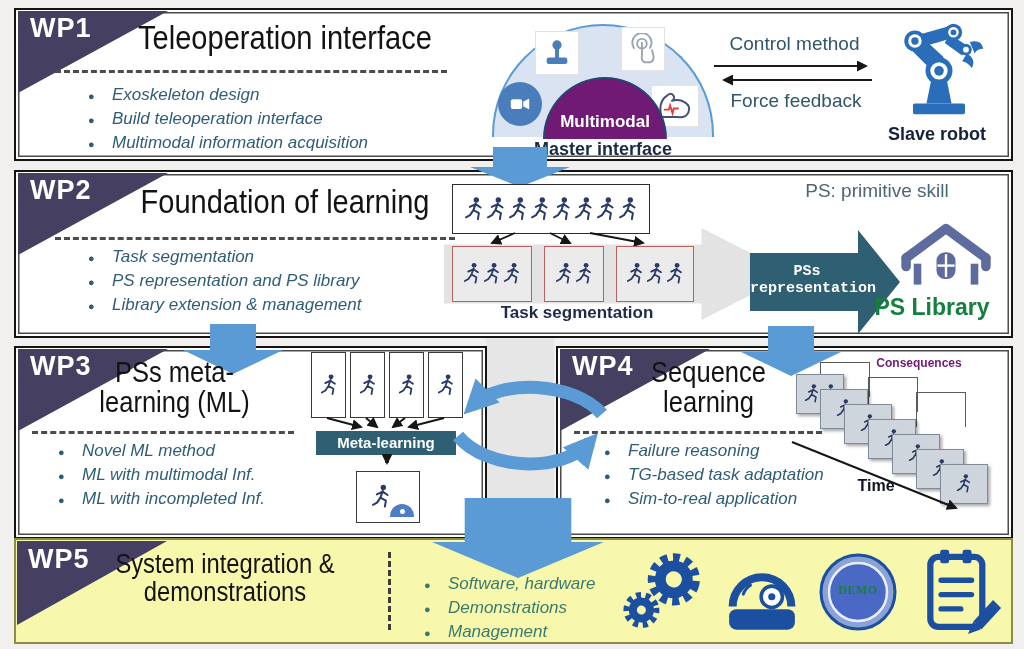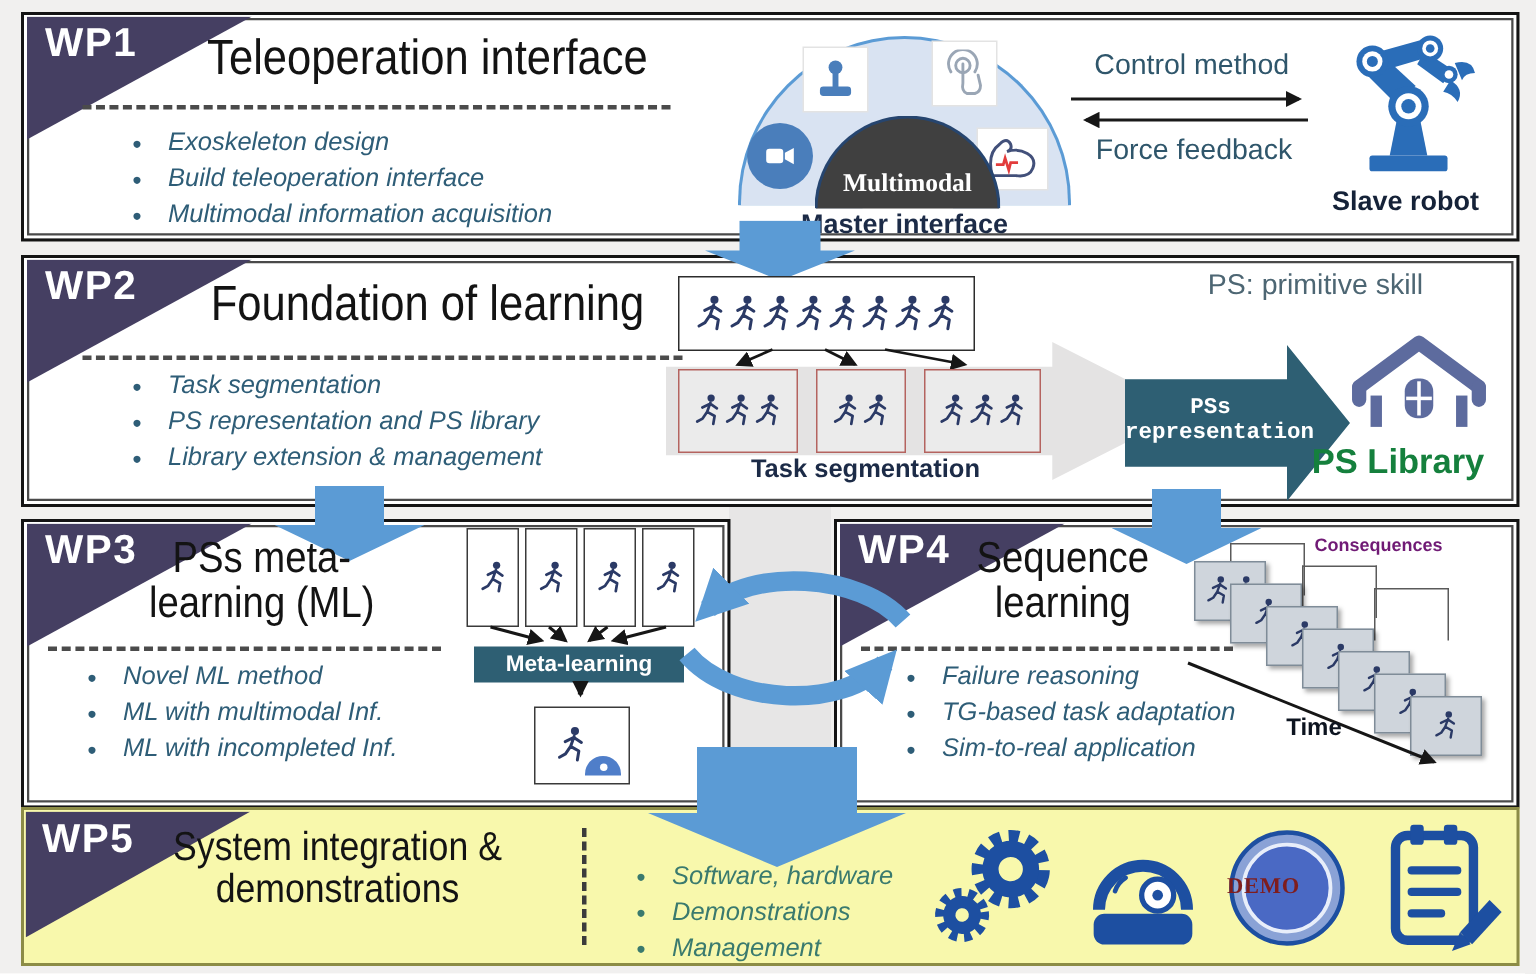--- a/index.html
+++ b/index.html
@@ -25,22 +25,22 @@
   
   .barrow{position:absolute;background:#5b9bd5;z-index:2;}
   .bw1{clip-path:polygon(23% 0,77% 0,77% 50%,100% 50%,50% 100%,0 50%,23% 50%);}
   .bw2{clip-path:polygon(27% 0,73% 0,73% 52%,100% 52%,50% 100%,0 52%,27% 52%);}
   .bw4{clip-path:polygon(19% 0,81% 0,81% 55%,100% 55%,50% 100%,0 55%,19% 55%);}
   .grayband{position:absolute;background:#e7e6e6;z-index:0;}
   
   .master{position:absolute;z-index:2;}
   .halfOuter{position:absolute;inset:0;background:#d9e3f2;border:2px solid #5b9bd5;border-bottom:none;
              border-radius:115px 115px 0 0;}
-  .halfInner{position:absolute;background:#404040;border:2px solid #26456f;border-bottom:none;
-             border-radius:62px 62px 0 0;font-family:Liberation Serif, serif;}
+  .halfInner{position:absolute;background:#701a75;border:2px solid #26456f;border-bottom:none;
+             border-radius:62px 62px 0 0;}
   .mtile{position:absolute;background:#fff;display:flex;align-items:center;justify-content:center;
          box-shadow:0 0 0 1px #e3e3e3;}
   .camcircle{position:absolute;background:#4a7ebb;border-radius:50%;display:flex;align-items:center;justify-content:center;}
   .mmlabel{position:absolute;left:0;right:0;bottom:7px;text-align:center;color:#fff;font-weight:bold;font-size:17px;}
   
   .run{display:block;color:#2b3a66;}
   .seqrow{position:absolute;background:#fff;border:1.5px solid #2c2c2c;display:flex;align-items:center;
           justify-content:center;gap:2px;z-index:2;}
   .segbox{position:absolute;background:#ebebeb;border:1.5px solid #b4635f;display:flex;align-items:center;
           justify-content:center;gap:2px;z-index:2;}
@@ -59,22 +59,22 @@
   .dome::after{content:"";position:absolute;left:10px;top:5px;width:5px;height:5px;background:#fff;border-radius:50%;}
   .svgabs{position:absolute;z-index:2;overflow:visible;}
   
   .cascade{position:absolute;z-index:2;}
   .tile{position:absolute;width:46px;height:38px;background:#cfd5dc;border:1px solid #7f8c98;
         box-shadow:2px 2px 3px rgba(0,0,0,.35);display:flex;align-items:center;justify-content:center;
         gap:1px;z-index:1;}
   .bracket{position:absolute;width:48px;height:34px;border:1.5px solid #5a5a5a;border-bottom:none;z-index:0;}
   
   .demoWrap{position:absolute;z-index:2;}
-  .demoTxt{position:absolute;left:0;right:0;top:31px;text-align:left;color:#7f1d1d;font-weight:bold;
-           font-size:15px;letter-spacing:.5px;font-family:"Liberation Serif",serif;}
+  .demoTxt{position:absolute;left:0;right:0;top:31px;text-align:center;color:#15803d;font-weight:bold;
+           font-size:12px;letter-spacing:.5px;font-family:"Liberation Serif",serif;}
 </style>
 </head>
 <body>
 
 <svg width="0" height="0" style="position:absolute" aria-hidden="true">
   <defs>
     <symbol id="runner" viewBox="0 0 20 26">
       <circle cx="12.3" cy="3.4" r="2.7" fill="currentColor"></circle>
       <path d="M11.8 6.8 L9.4 13.6 M11.6 7.6 L5.8 10.4 M11.6 7.6 L16.6 11 M9.4 13.6 L14.9 16.7 L13.9 22.6 M9.4 13.6 L6 18.6 L2 20.8" fill="none" stroke="currentColor" stroke-width="2" stroke-linecap="round" stroke-linejoin="round"></path>
     </symbol>

